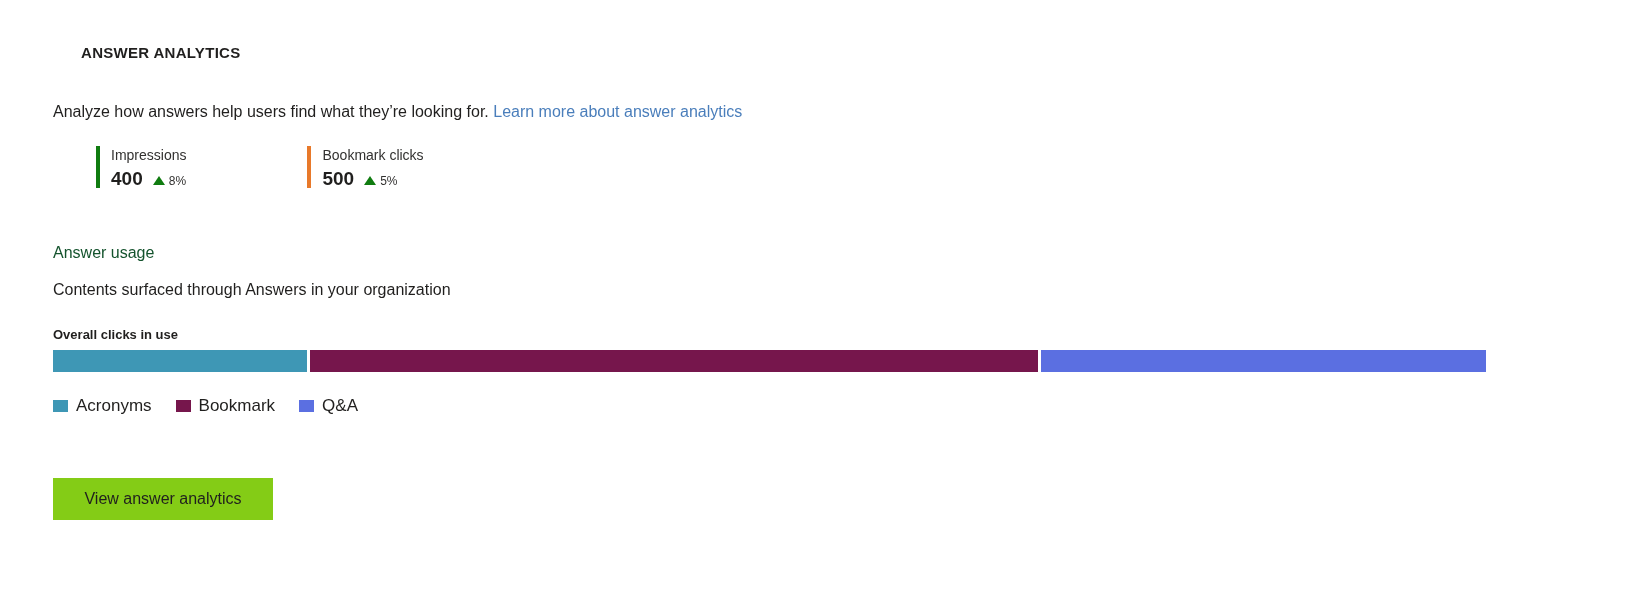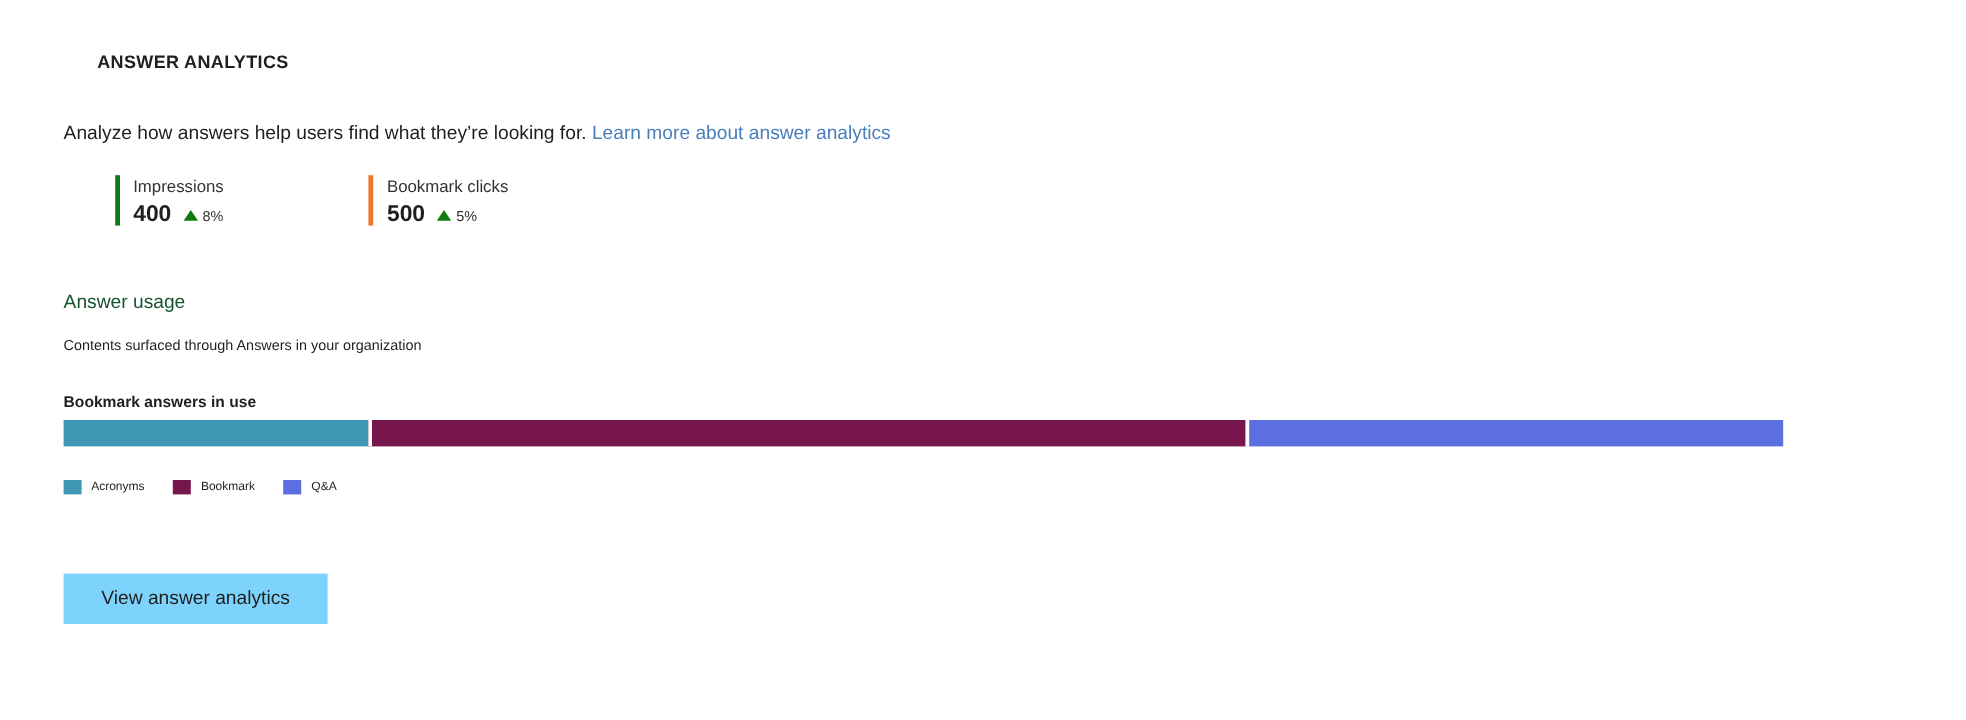--- a/index.html
+++ b/index.html
@@ -58,21 +58,21 @@
   }
   .kpi-delta-text { font-size:12px; color:#323130; line-height:14px; }
 
   
   .usage-title {
     position:absolute; left:53px; top:244px;
     font-size:16px; font-weight:400; color:#14532d;
   }
   .usage-sub {
     position:absolute; left:53px; top:281px;
-    font-size:12px; font-weight:400; color:#201f1e;
+    font-size:16px; font-weight:400; color:#201f1e;
   }
   .chart-label {
     position:absolute; left:53px; top:327px;
     font-size:13px; font-weight:700; color:#201f1e;
   }
 
   
   .stacked-bar {
     position:absolute; left:53px; top:350px;
     width:1427px; height:22px;
@@ -81,27 +81,27 @@
   .bar-seg { height:100%; }
   .bar-seg + .bar-seg { border-left:3px solid #ffffff; }
 
   
   .legend {
     position:absolute; left:53px; top:398px;
     display:flex; align-items:center;
   }
   .legend-item { display:flex; align-items:center; margin-right:24px; }
   .legend-swatch { width:15px; height:12px; margin-right:8px; }
-  .legend-text { font-size:10px; color:#201f1e; line-height:15px; }
+  .legend-text { font-size:17px; color:#201f1e; line-height:15px; }
 
   
   .action-btn {
     position:absolute; left:53px; top:478px;
     width:220px; height:42px;
-    background:#7dd3fc; border:none;
+    background:#84cc16; border:none;
     font-family:"Liberation Sans", sans-serif;
     font-size:16px; color:#201f1e;
     cursor:pointer; padding:0;
   }
 </style>
 </head>
 <body>
 
 <div class="card">
 
@@ -140,21 +140,21 @@
         </div>
       </div>
     </div>
 
   </div>
 
   <div class="usage-title">Answer usage</div>
 
   <div class="usage-sub">Contents surfaced through Answers in your organization</div>
 
-  <div class="chart-label">Bookmark answers in use</div>
+  <div class="chart-label">Overall clicks in use</div>
 
   <div class="stacked-bar">
     <div class="bar-seg" style="flex: 0 0 17.8%; background: rgb(62, 151, 181);"></div>
     <div class="bar-seg" style="flex: 0 0 51%; background: rgb(118, 22, 76);"></div>
     <div class="bar-seg" style="flex: 0 0 31.2%; background: rgb(91, 111, 225);"></div>
   </div>
 
   <div class="legend">
     <div class="legend-item">
       <span class="legend-swatch" style="background: rgb(62, 151, 181);"></span>

